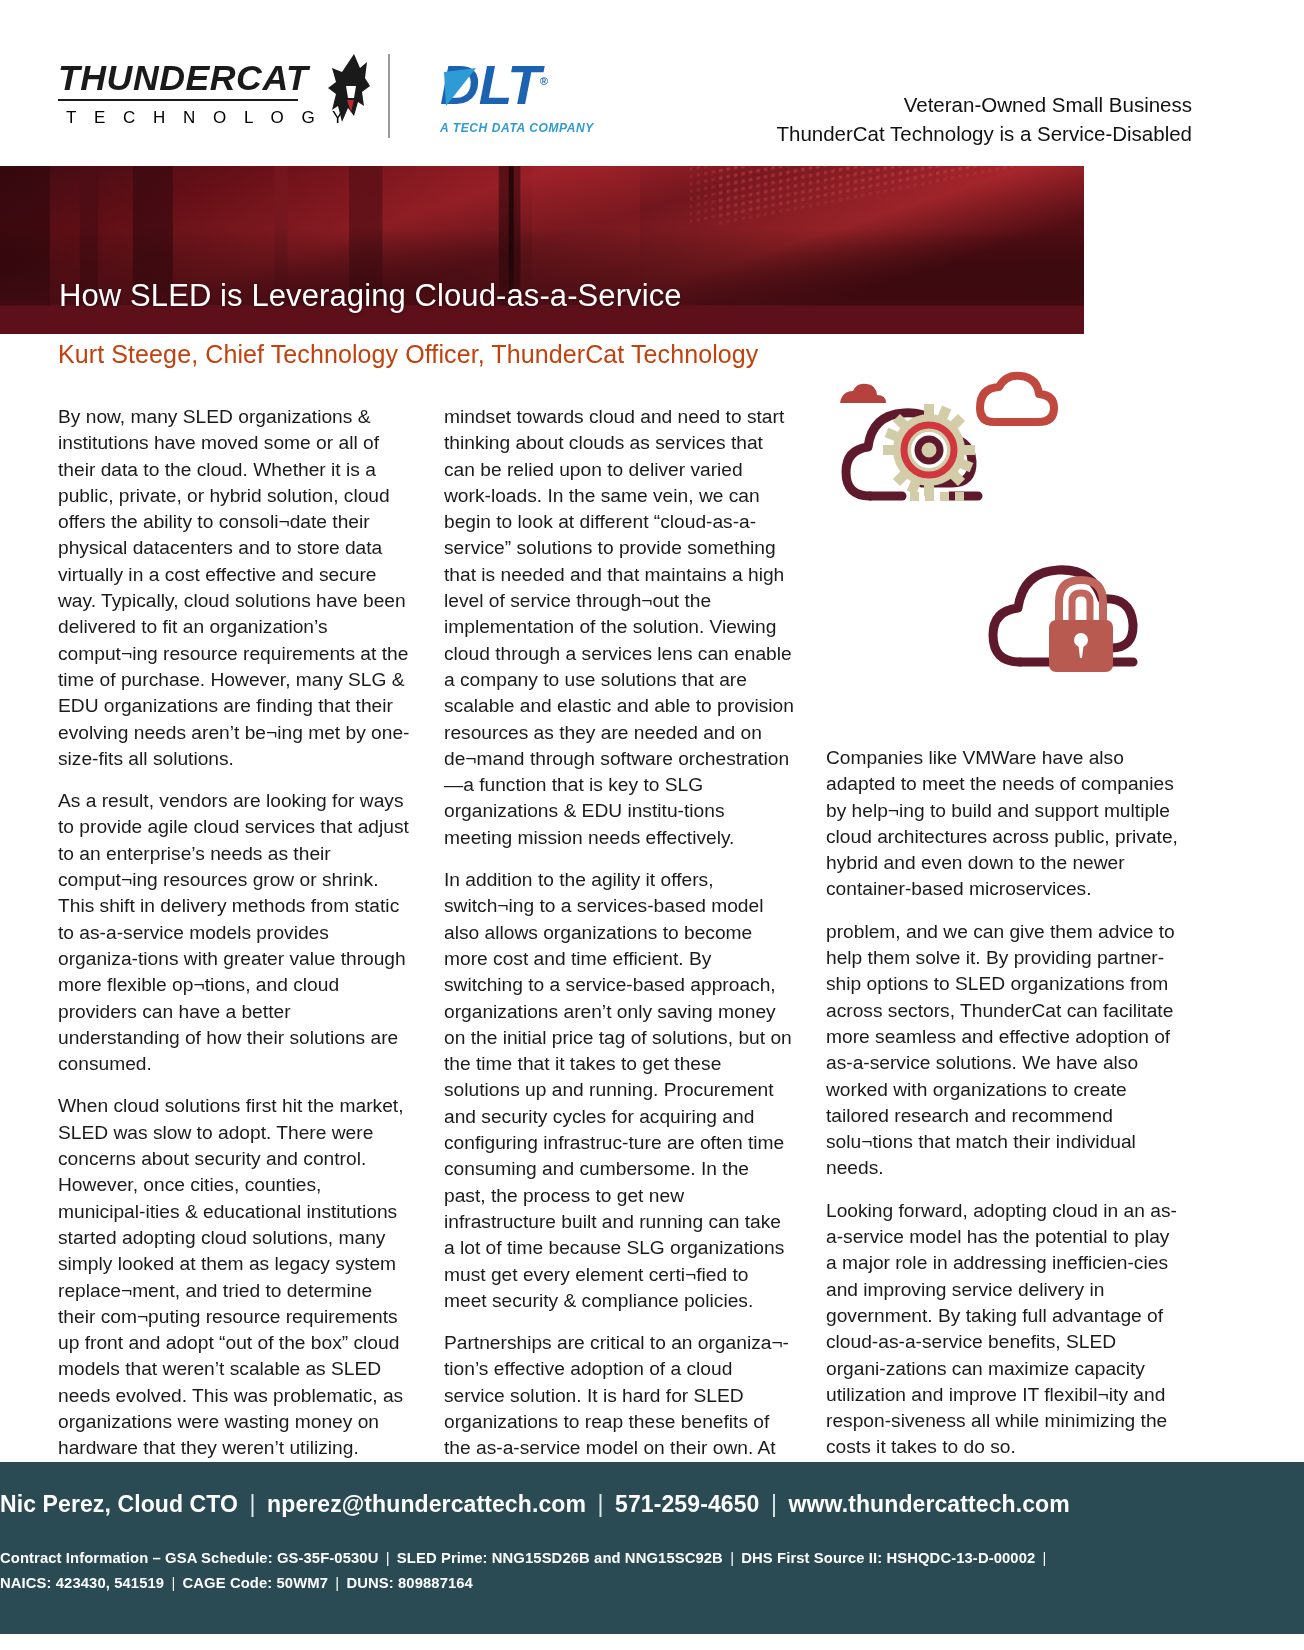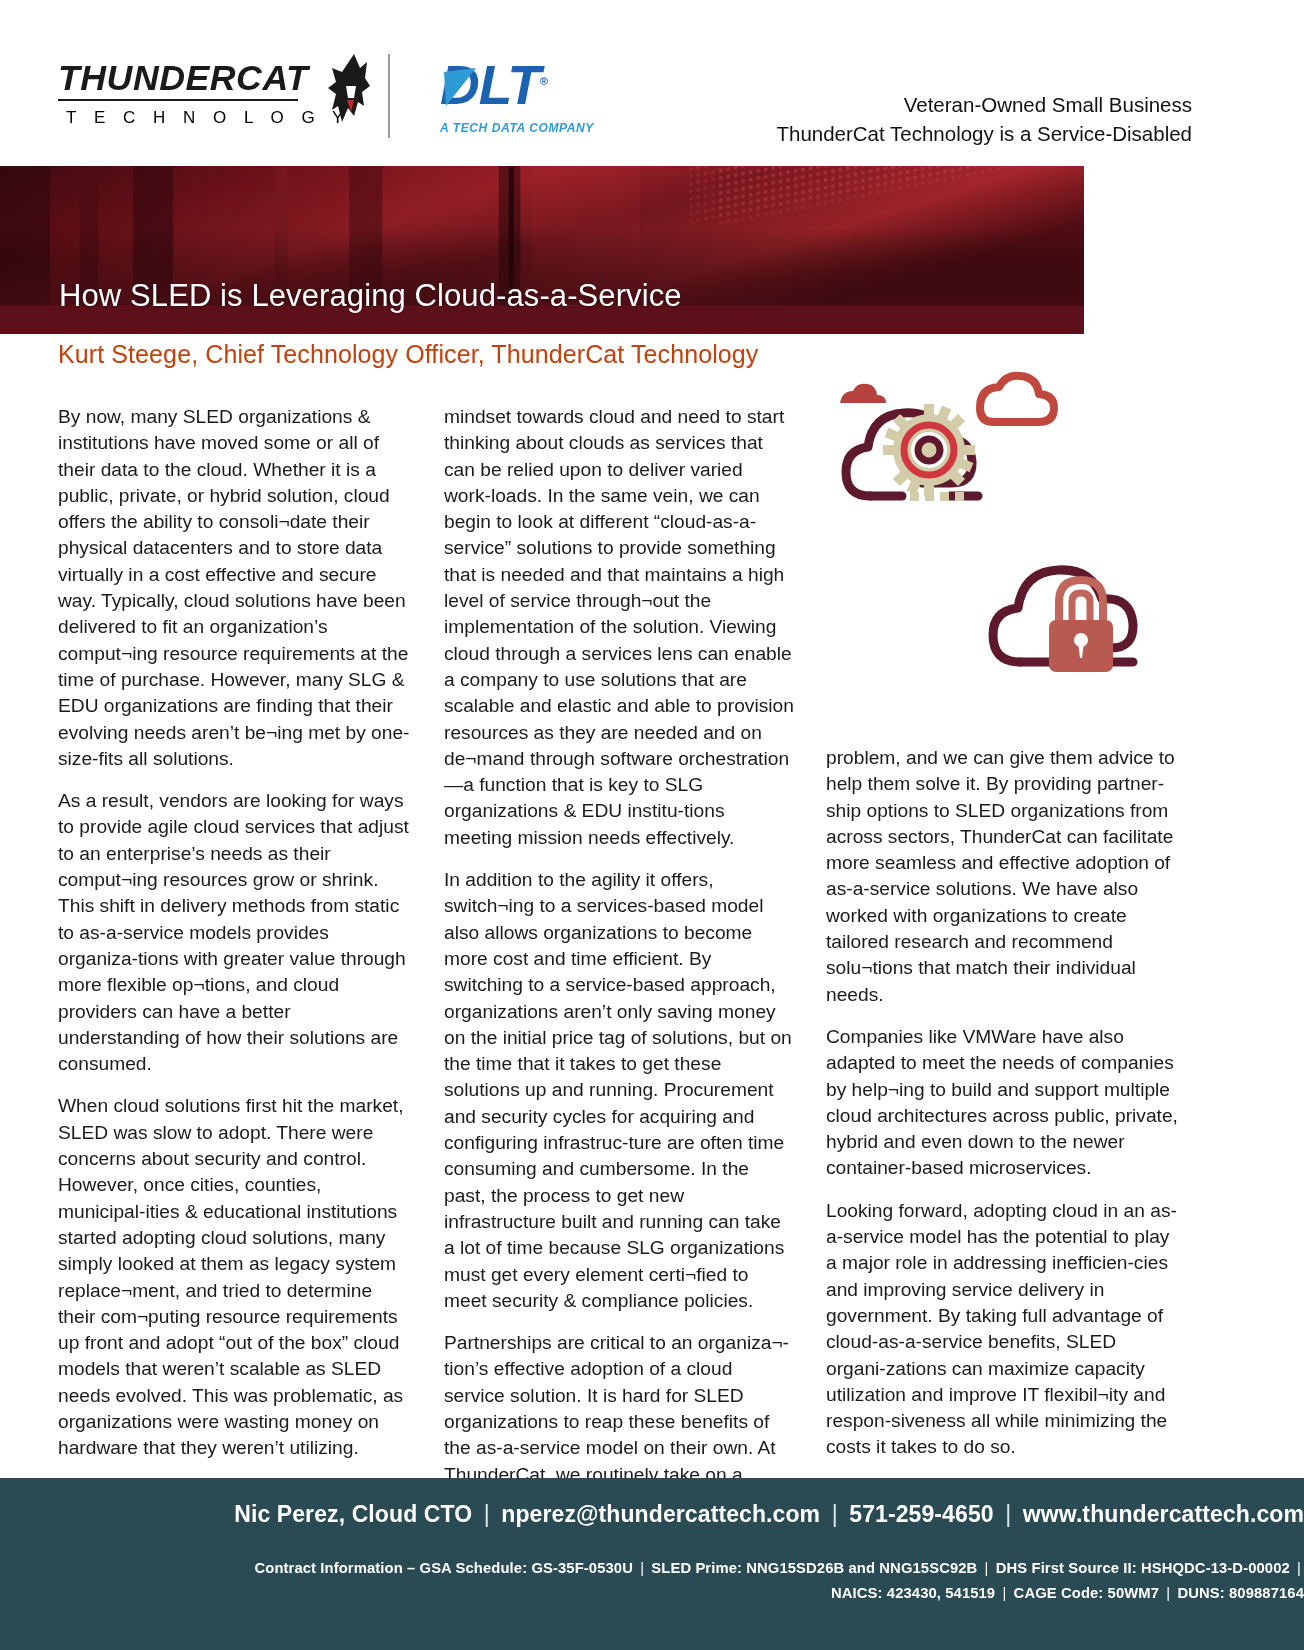--- a/index.html
+++ b/index.html
@@ -150,26 +150,26 @@
   }
   .art-lock {
     position: absolute;
     left: 975px; top: 532px;
     width: 210px; height: 160px;
   }
 
   
   .footer {
     position: absolute;
-    left: 0; bottom: 0;
+    left: 0; bottom: 16px;
     width: 1304px; height: 172px;
     background: #2a4a54;
     color: #ffffff;
-    text-align: right;
-    padding-top: 22px;
+    text-align: left;
+    padding-top: 28px;
   }
   .footer-contact {
     font-size: 23px;
     font-weight: bold;
     letter-spacing: 0.1px;
     line-height: 1.25;
   }
   .footer-contact .sep {
     font-weight: 400;
     color: #dfe8eb;
@@ -329,22 +329,22 @@
       <p>As a result, vendors are looking for ways to provide agile cloud services that adjust to an enterprise’s needs as their comput¬ing resources grow or shrink. This shift in delivery methods from static to as-a-service models provides organiza-tions with greater value through more flexible op¬tions, and cloud providers can have a better understanding of how their solutions are consumed.</p>
       <p>When cloud solutions first hit the market, SLED was slow to adopt. There were concerns about security and control. However, once cities, counties, municipal-ities &amp; educational institutions started adopting cloud solutions, many simply looked at them as legacy system replace¬ment, and tried to determine their com¬puting resource requirements up front and adopt “out of the box” cloud models that weren’t scalable as SLED needs evolved. This was problematic, as organizations were wasting money on hardware that they weren’t utilizing.</p>
       <p>Today, organizations must change their</p>
     </div>
   <div class="col" id="col2">
       <p>mindset towards cloud and need to start thinking about clouds as services that can be relied upon to deliver varied work-loads. In the same vein, we can begin to look at different “cloud-as-a-service” solutions to provide something that is needed and that maintains a high level of service through¬out the implementation of the solution. Viewing cloud through a services lens can enable a company to use solutions that are scalable and elastic and able to provision resources as they are needed and on de¬mand through software orchestration—a function that is key to SLG organizations &amp; EDU institu-tions meeting mission needs effectively.</p>
       <p>In addition to the agility it offers, switch¬ing to a services-based model also allows organizations to become more cost and time efficient. By switching to a service-based approach, organizations aren’t only saving money on the initial price tag of solutions, but on the time that it takes to get these solutions up and running. Procurement and security cycles for acquiring and configuring infrastruc-ture are often time consuming and cumbersome. In the past, the process to get new infrastructure built and running can take a lot of time because SLG organizations must get every element certi¬fied to meet security &amp; compliance policies.</p>
       <p>Partnerships are critical to an organiza¬-tion’s effective adoption of a cloud service solution. It is hard for SLED organizations to reap these benefits of the as-a-service model on their own. At ThunderCat, we routinely take on a trusted advisor role where organizations come to us with a</p>
     </div>
   <div class="col" id="col3">
+      <p>Companies like VMWare have also adapted to meet the needs of companies by help¬ing to build and support multiple cloud architectures across public, private, hybrid and even down to the newer container-based microservices.</p>
       <p>problem, and we can give them advice to help them solve it. By providing partner-ship options to SLED organizations from across sectors, ThunderCat can facilitate more seamless and effective adoption of as-a-service solutions. We have also worked with organizations to create tailored research and recommend solu¬tions that match their individual needs.</p>
-      <p>Companies like VMWare have also adapted to meet the needs of companies by help¬ing to build and support multiple cloud architectures across public, private, hybrid and even down to the newer container-based microservices.</p>
       <p>Looking forward, adopting cloud in an as-a-service model has the potential to play a major role in addressing inefficien-cies and improving service delivery in government. By taking full advantage of cloud-as-a-service benefits, SLED organi-zations can maximize capacity utilization and improve IT flexibil¬ity and respon-siveness all while minimizing the costs it takes to do so.</p>
     </div>
 
   <div class="footer">
     <div class="footer-contact">
       <span>Nic Perez, Cloud CTO</span>
       <span class="sep">|</span>
       <span>nperez@thundercattech.com</span>
       <span class="sep">|</span>
       <span>571-259-4650</span>

